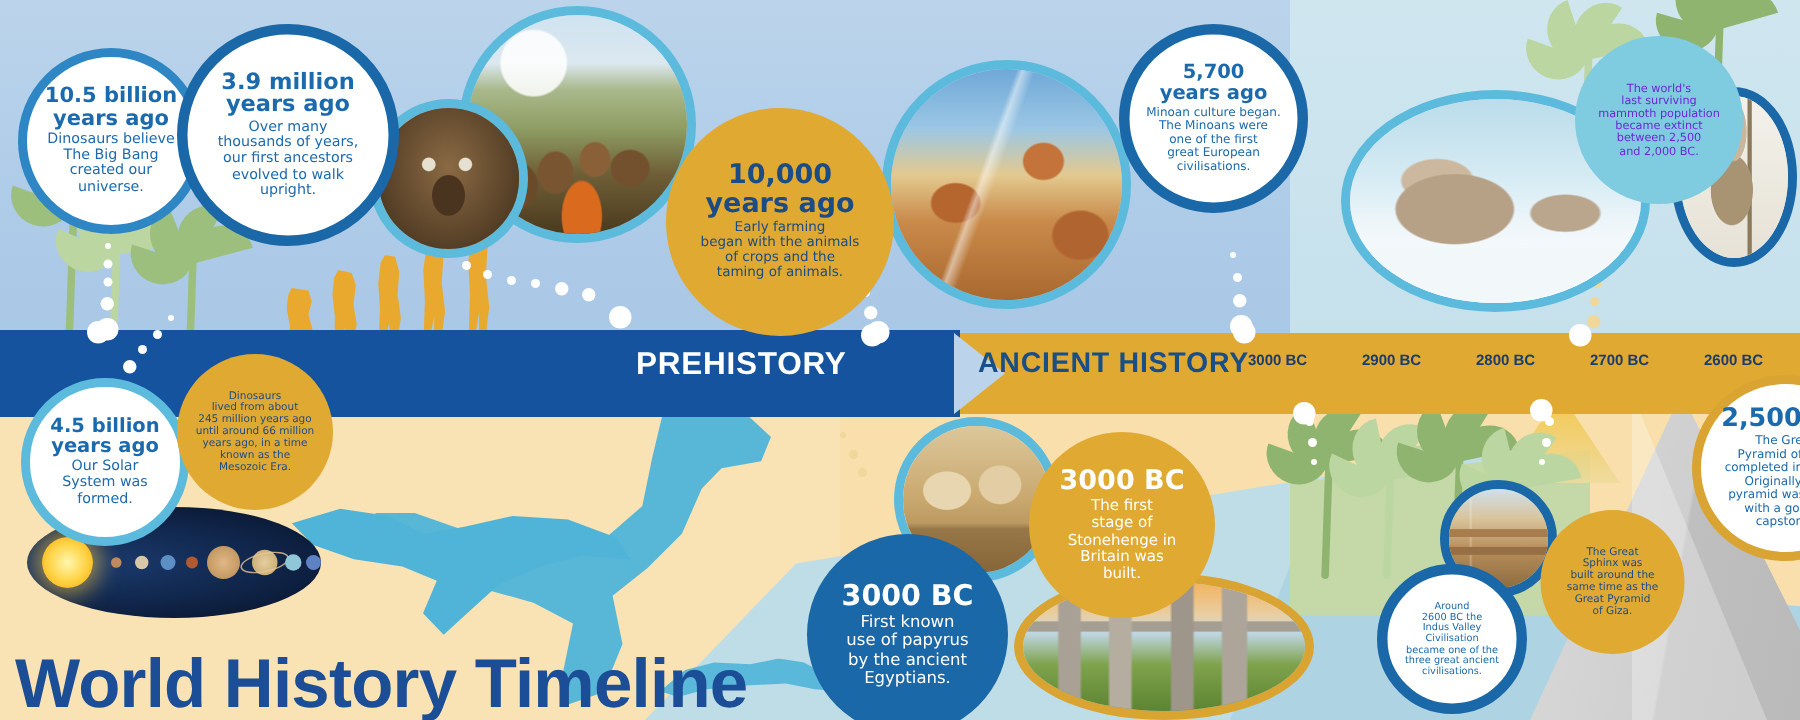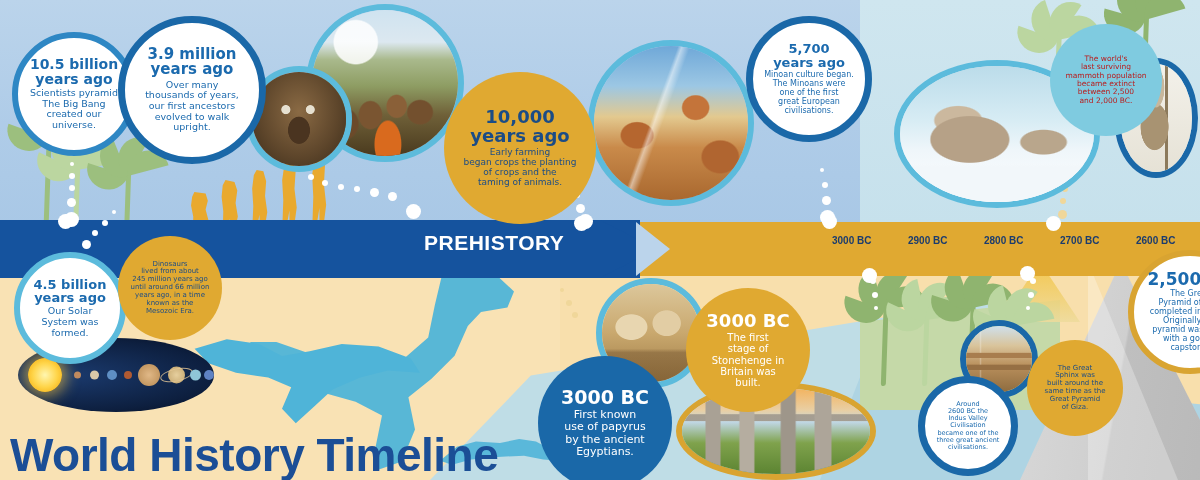--- a/index.html
+++ b/index.html
@@ -227,21 +227,21 @@
   
   .b-gold {
     background: #E0A931; color: #1B4C86;
   }
 
   
   .b-blue {
     background: #1A68A8; color: #FFFFFF;
   }
   
-  .b-teal { background: #7FCBE0; color: #b91c1c; }
+  .b-teal { background: #7FCBE0; color: #6d28d9; }
 
   
   .b-gold-w { background: #E0A931; color: #FFFFFF; }
 
   
   .photo {
     position: absolute; border-radius: 50%; overflow: hidden;
   }
   .photo.ring-lite { border: 6px solid #5CBBDC; }
   .photo.ring-dark { border: 6px solid #1A68A8; }
@@ -464,20 +464,21 @@
     <div class="ring" style="left:142px;width:33px;height:13px;"></div>
     <div class="planet" style="left:172px;width:11px;height:11px;background:#8FC6D8;"></div>
     <div class="planet" style="left:186px;width:10px;height:10px;background:#5E82C4;"></div>
   </div>
 
   <div class="bg era-band-blue"></div>
   <div class="bg era-band-blue-arrow"></div>
   <div class="bg era-band-gold"></div>
   <div class="bg era-band-gold-notch"></div>
   <div class="era-label prehistory">PREHISTORY</div>
+  <div class="era-label ancient">ANCIENT HISTORY</div>
 
   <div class="tick-labels">
     <div class="tick">3000 BC</div>
     <div class="tick">2900 BC</div>
     <div class="tick">2800 BC</div>
     <div class="tick">2700 BC</div>
     <div class="tick">2600 BC</div>
 
   </div>
 
@@ -566,21 +567,21 @@
   <div class="photo ring-gold" style="left:676px;top:382px;width:200px;height:98px;border-radius:50%;">
     <div class="inner ph-stonehenge"></div>
   </div>
   <div class="photo ring-dark" style="left:960px;top:320px;width:78px;height:78px;">
     <div class="inner ph-indus"></div>
   </div>
 
   <div class="bubble b-white ring-mid" style="left:12px;top:32px;width:124px;height:124px;">
     <div class="head" style="font-size:14px;white-space:pre-line;">10.5 billion
 years ago</div>
-    <div class="body" style="font-size:9.5px;white-space:pre-line;">Scientists pyramid
+    <div class="body" style="font-size:9.5px;white-space:pre-line;">Dinosaurs believe
 The Big Bang
 created our
 universe.</div>
   </div>
 
   <div class="bubble b-white ring-dark" style="left:118px;top:16px;width:148px;height:148px;">
     <div class="head" style="font-size:15px;white-space:pre-line;">3.9 million
 years ago</div>
     <div class="body" style="font-size:9.5px;white-space:pre-line;">Over many
 thousands of years,
@@ -604,21 +605,21 @@
 until around 66 million
 years ago, in a time
 known as the
 Mesozoic Era.</div>
   </div>
 
   <div class="bubble b-gold" style="left:444px;top:72px;width:152px;height:152px;">
     <div class="head" style="font-size:18px;white-space:pre-line;">10,000
 years ago</div>
     <div class="body" style="font-size:9px;white-space:pre-line;">Early farming
-began crops the planting
+began with the animals
 of crops and the
 taming of animals.</div>
   </div>
 
   <div class="bubble b-white ring-dark" style="left:746px;top:16px;width:126px;height:126px;">
     <div class="head" style="font-size:13px;white-space:pre-line;">5,700
 years ago</div>
     <div class="body" style="font-size:8px;white-space:pre-line;">Minoan culture began.
 The Minoans were
 one of the first

